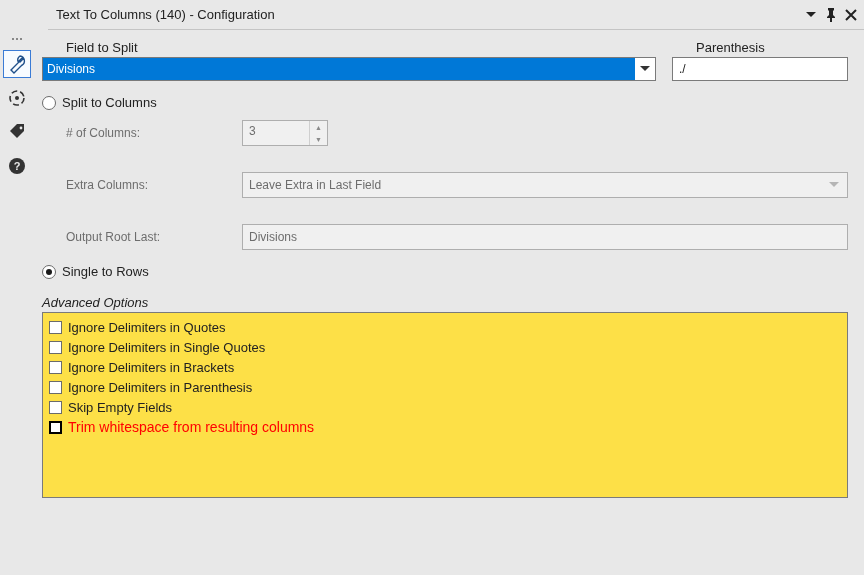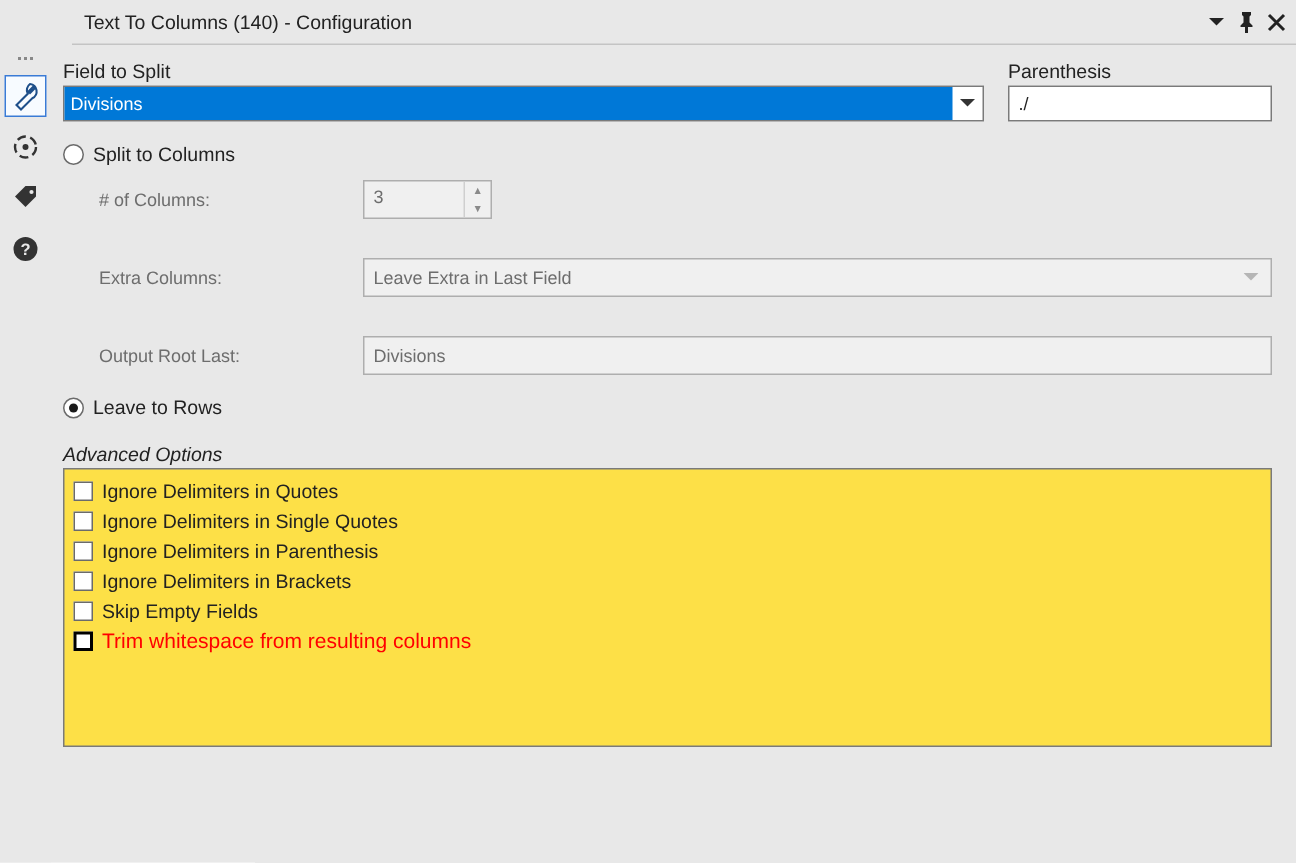--- a/index.html
+++ b/index.html
@@ -72,21 +72,21 @@
     flex-direction: column;
   }
   .toprow {
     display: flex;
     gap: 16px;
     align-items: flex-start;
   }
   .fldgroup { display: flex; flex-direction: column; }
   .fldgroup.grow { flex: 1 1 auto; }
   .fldgroup.delim { width: 176px; }
-  .lbl { font-size: 13px; color: #222; margin-bottom: 2px; }
+  .lbl { font-size: 13px; color: #222; margin-bottom: 2px; margin-left: 24px; }
   .combo {
     height: 24px;
     background: #fff;
     border: 1px solid #7a7a7a;
     display: flex;
     align-items: center;
     position: relative;
   }
   .combo .selected {
     flex: 1;
@@ -295,42 +295,42 @@
           <div class="disabled">Output Root Last:</div>
           <div class="textbox-dis">
             <span>Divisions</span>
           </div>
         </div>
       </div>
 
       <div class="section">
         <div class="radiorow">
           <span class="radio inner"></span>
-          <span class="radio-label">Leave to Rows</span>
+          <span class="radio-label">Single to Rows</span>
         </div>
       </div>
 
       <div style="margin-top:10px">
         <div class="adv-label">Advanced Options</div>
         <div class="adv-box">
           <div class="check-row">
             <span class="cbox"></span>
             <span class="check-label">Ignore Delimiters in Quotes</span>
           </div>
           <div class="check-row">
             <span class="cbox"></span>
             <span class="check-label">Ignore Delimiters in Single Quotes</span>
           </div>
           <div class="check-row">
             <span class="cbox"></span>
+            <span class="check-label">Ignore Delimiters in Brackets</span>
+          </div>
+          <div class="check-row">
+            <span class="cbox"></span>
             <span class="check-label">Ignore Delimiters in Parenthesis</span>
-          </div>
-          <div class="check-row">
-            <span class="cbox"></span>
-            <span class="check-label">Ignore Delimiters in Brackets</span>
           </div>
           <div class="check-row">
             <span class="cbox"></span>
             <span class="check-label">Skip Empty Fields</span>
           </div>
           <div class="check-row">
             <span class="cbox black"></span>
             <span class="check-label red">Trim whitespace from resulting columns</span>
           </div>
         </div>

